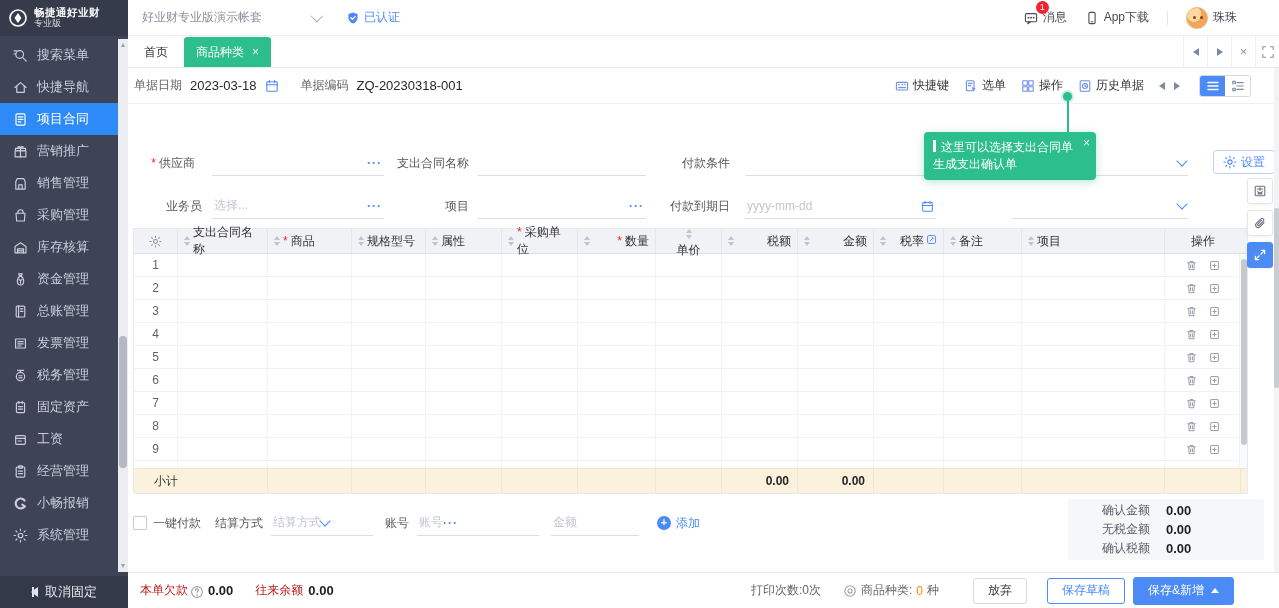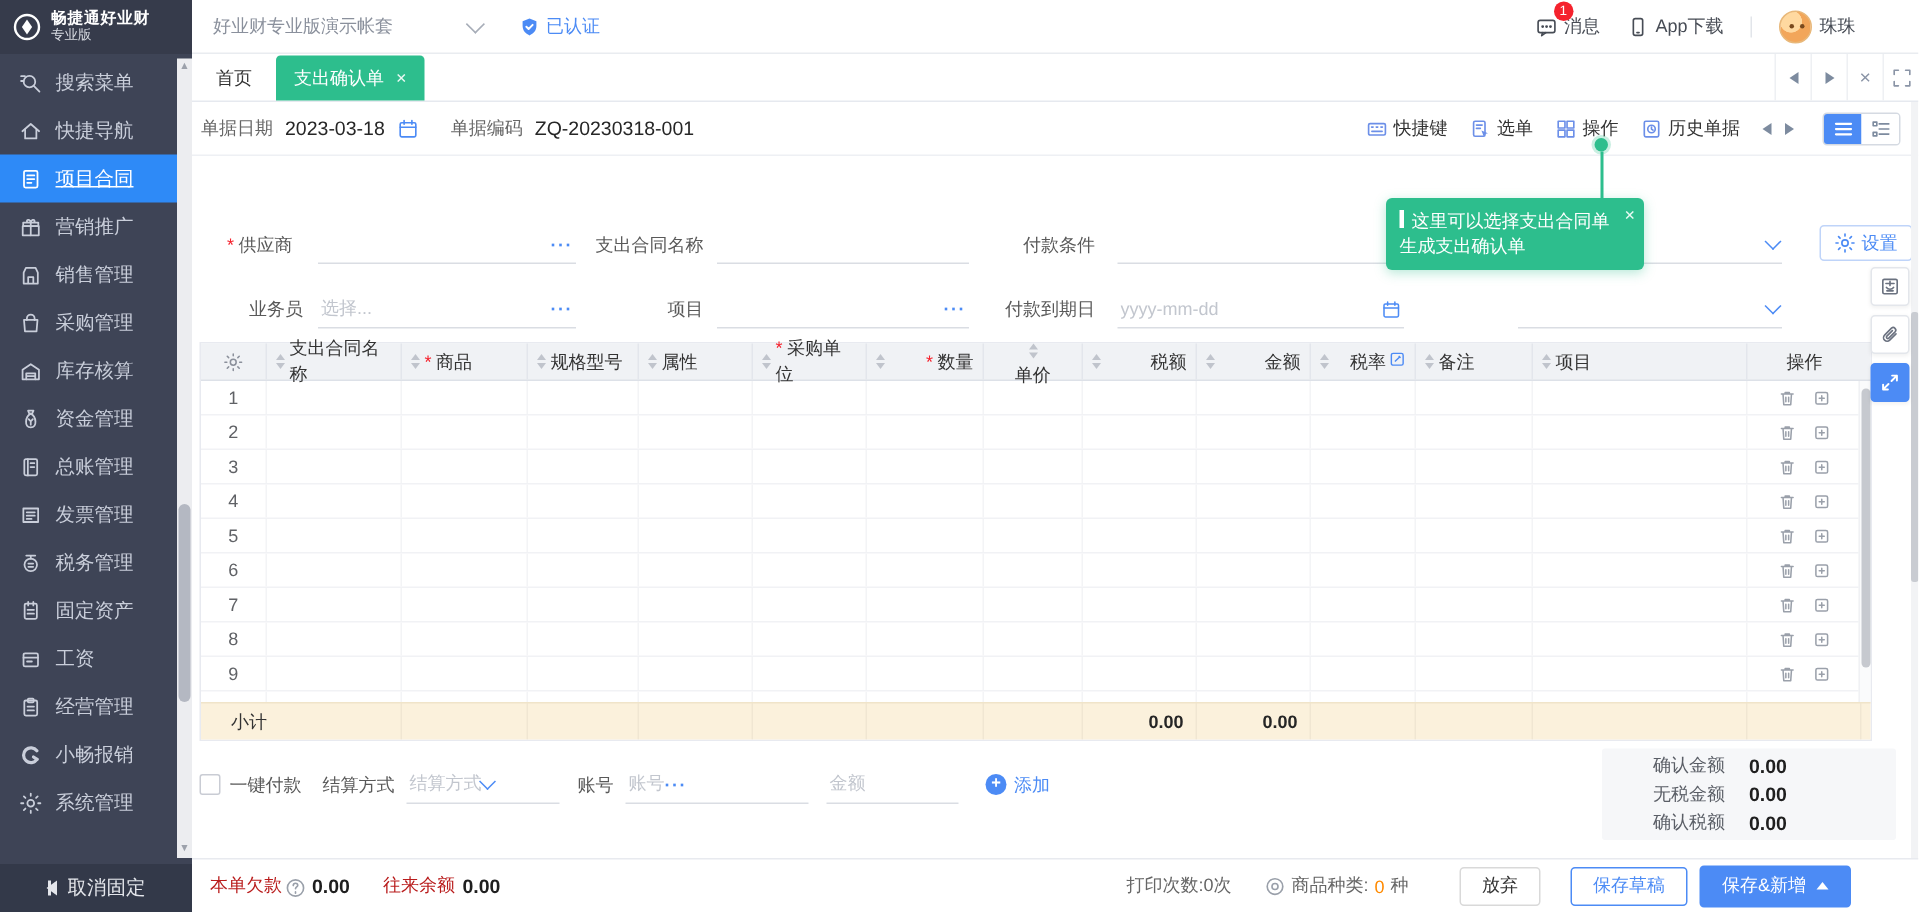--- a/index.html
+++ b/index.html
@@ -21,40 +21,40 @@
   .badge { position:absolute; top:-8px; left:12px; min-width:13px; height:13px; border-radius:7px; background:#F5222D; color:#fff; font-size:9px; line-height:13px; text-align:center; padding:0 3px;}
   .tsep { width:1px; height:14px; background:#E2E5EA; }
   .avatar { width:22px; height:22px; border-radius:50%; background:radial-gradient(circle at 35% 32%, #FFD9A0 0 38%, #F2A65A 40% 100%); border:1px solid #E8B87A; position:relative;}
   .avatar:after{content:""; position:absolute; left:6px; top:8px; width:3px;height:3px; background:#7A4A1E; border-radius:50%; box-shadow:7px 0 0 #7A4A1E;}
   
   .layout { display:flex; height:572px; }
   .sidebar { width:128px; background:#3E4456; position:relative; flex:none; }
   .side-items { position:absolute; left:0; top:3px; right:10px; height:529px; overflow:hidden;}
   .side-item { height:32px; display:flex; align-items:center; gap:9px; padding-left:13px; color:#C9CEDA; font-size:13px; cursor:pointer;}
   .side-item .ic { width:15px; height:15px; flex:none;}
-  .side-item.active { background:#2E8AF7; color:#fff;text-decoration:underline; }
+  .side-item.active { background:#2E8AF7; color:#fff; }
   .side-scroll { position:absolute; right:0; top:3px; width:10px; height:533px; background:#ECEDF0;}
   .side-scroll .arr { position:absolute; left:0; width:10px; height:12px; color:#9CA1AB; font-size:7px; text-align:center; line-height:12px;}
   .side-thumb { position:absolute; left:1px; width:8px; border-radius:4px; background:#B4B8C2;}
   .unpin { position:absolute; bottom:0; left:0; width:128px; height:32px; background:#333949; color:#E4E6EB; display:flex; align-items:center; justify-content:center; gap:4px; font-size:13px; cursor:pointer;}
   .unpin-ic { width:0;height:0; border-top:5px solid transparent; border-bottom:5px solid transparent; border-right:7px solid #E4E6EB; position:relative; margin-right:3px;}
   .unpin-ic:after{content:""; position:absolute; left:1px; top:-5px; width:2px; height:10px; background:#E4E6EB;}
   .main { flex:1; display:flex; flex-direction:column; position:relative;}
   
   .tabbar { height:32px; background:#fff; border-bottom:1px solid #E6E9EF; display:flex; align-items:flex-end; position:relative; z-index:20;}
   .tab-home { padding:0 16px; line-height:30px; color:#333; cursor:pointer;}
   .tab-active { margin-top:2px; height:30px; line-height:30px; background:#2DBE8D; color:#fff; padding:0 12px; border-radius:3px 3px 0 0; display:flex; align-items:center; gap:8px; cursor:pointer;}
   .tab-x { font-size:12px; opacity:.9; cursor:pointer;}
   .tab-ctrls { margin-left:auto; display:flex; height:100%; align-items:stretch;}
   .tab-ctrl { width:24px; border-left:1px solid #EEF0F3; display:flex; align-items:center; justify-content:center; color:#8A94A6; cursor:pointer; font-size:13px;}
   .tri-l { width:0;height:0;border-top:4px solid transparent;border-bottom:4px solid transparent;border-right:6px solid #7D8B9F;}
   .tri-r { width:0;height:0;border-top:4px solid transparent;border-bottom:4px solid transparent;border-left:6px solid #7D8B9F;}
   
   .content { position:relative; flex:1; background:#fff; overflow:hidden;}
-  .doc-header { height:36px; border-bottom:1px solid #EEF0F4; display:flex; align-items:center; padding:0 12px 0 6px; position:relative;}
+  .doc-header { height:36px; border-bottom:1px solid #EEF0F4; display:flex; align-items:center; padding:0 28px 0 6px; position:relative;}
   .dh-label { color:#666; margin-right:8px;}
   .dh-val { color:#262626; font-size:13px; margin-right:8px;}
   .dh-gap { width:22px;}
   .dh-tools { margin-left:auto; display:flex; align-items:center; gap:15px; color:#333;}
   .dh-tool { display:flex; align-items:center; gap:4px; cursor:pointer; position:relative;}
   .dh-tool .ic { width:13px; height:13px; color:#6C8FE8;}
   .vtoggle { display:flex; border:1px solid #D5DAE2; border-radius:3px; overflow:hidden; margin-left:4px;}
   .vt { width:25px; height:20px; display:flex; align-items:center; justify-content:center; background:#fff; cursor:pointer;}
   .vt.on { background:#4C8BF5; }
   
@@ -350,21 +350,21 @@
     <div class="unpin">
       <span class="unpin-ic"></span>
       <span>取消固定</span>
     </div>
   </div>
 
   <div class="main">
     <div class="tabbar">
       <div class="tab-home">首页</div>
       <div class="tab-active">
-        <span>支出确认单</span>
+        <span>商品种类</span>
         <span class="tab-x">×</span>
       </div>
       <div class="tab-ctrls">
         <div class="tab-ctrl">
             <span class="tri-l"></span>
           </div>
         <div class="tab-ctrl">
             <span class="tri-r"></span>
           </div>
         <div class="tab-ctrl">×</div>

